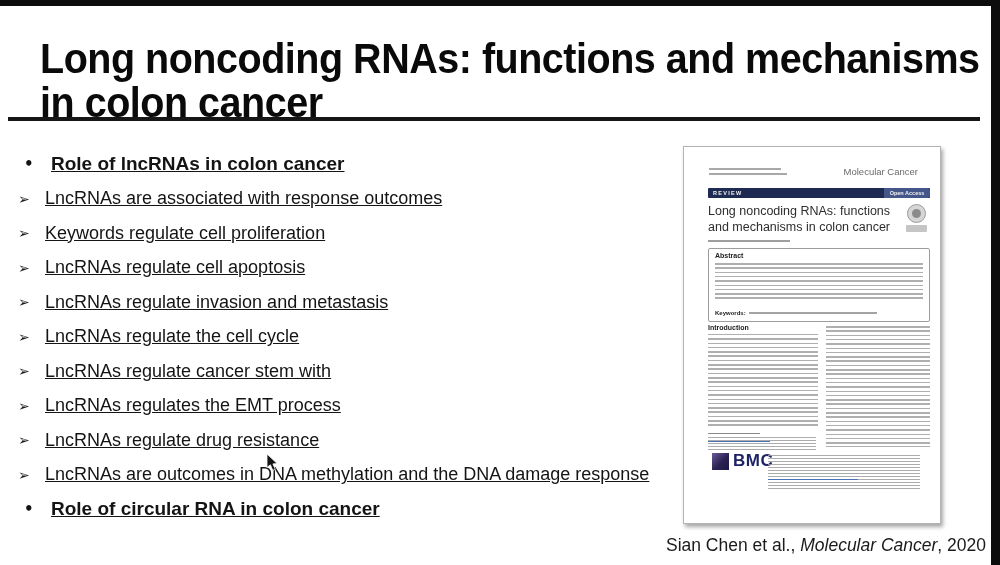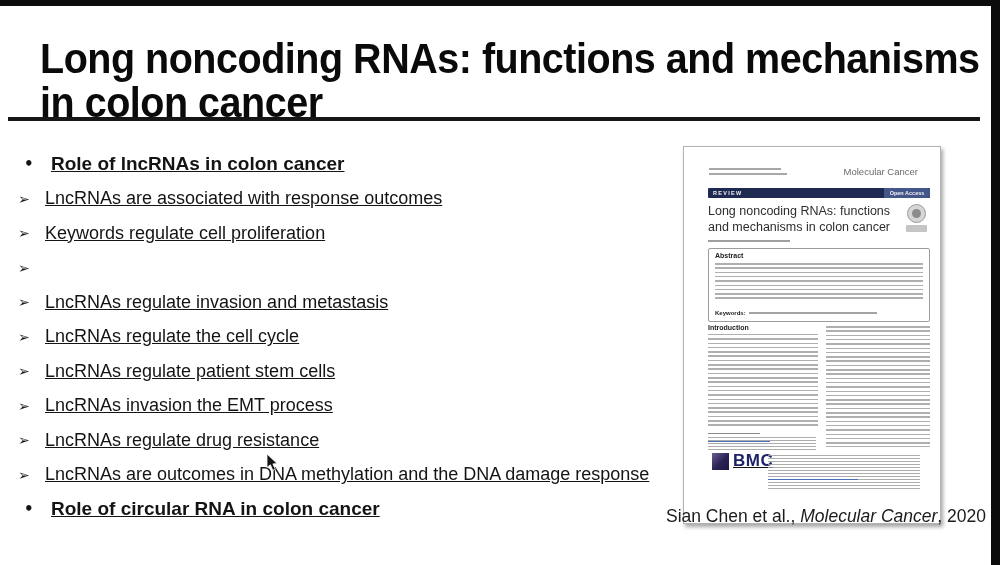--- a/index.html
+++ b/index.html
@@ -50,33 +50,33 @@
   .p-abs-lines{position:absolute;left:6px;right:6px;top:14px;height:36px;}
   .p-keywords{position:absolute;left:6px;bottom:5px;display:flex;align-items:center;}
   .p-kw-label{font-size:6px;font-weight:700;color:#222;margin-right:3px;}
   .p-kw-line{width:128px;height:2px;background:#a3a3a3;}
   .p-intro-label{position:absolute;left:24px;top:177px;font-size:7px;font-weight:700;color:#222;}
   .col-left{position:absolute;left:24px;top:187px;width:110px;height:93px;}
   .col-right{position:absolute;left:142px;top:179px;width:104px;height:121px;}
   .p-footrule{position:absolute;left:24px;top:286px;width:52px;height:1px;background:#8a8a8a;}
   .p-footnote{position:absolute;left:24px;top:290px;width:108px;height:14px;}
   .p-foot-blue{position:absolute;left:24px;top:294px;width:62px;height:1px;background:#4a72b8;}
-  .p-bmc{position:absolute;left:28px;top:304px;display:flex;align-items:center;text-decoration:underline;}
+  .p-bmc{position:absolute;left:28px;top:304px;display:flex;align-items:center;}
   .p-bmc-square{width:17px;height:17px;background:linear-gradient(135deg,#6b5b95 0%,#2b2254 55%,#1c1840 100%);
     margin-right:4px;}
   .p-bmc-text{font-size:17px;font-weight:800;letter-spacing:0.5px;color:#1d2366;}
   .p-license{position:absolute;left:84px;top:308px;width:152px;height:34px;}
   .p-lic-blue{position:absolute;left:84px;top:332px;width:90px;height:1px;background:#4a72b8;}
 
   
   .lines{background-image:repeating-linear-gradient(to bottom,#9b9b9b 0,#9b9b9b 1.5px,transparent 1.5px,transparent 4.3px);opacity:.8;}
   .lines-tiny{background-image:repeating-linear-gradient(to bottom,#9e9e9e 0,#9e9e9e 1px,transparent 1px,transparent 3px);opacity:.85;}
 
   
-  .citation{position:absolute;right:14px;top:506px;font-size:17.5px;color:#1b1b1b;white-space:nowrap;}
+  .citation{position:absolute;right:14px;top:535px;font-size:17.5px;color:#1b1b1b;white-space:nowrap;}
   .citation .j{font-style:italic;}
 
   
   .cursor{position:absolute;left:266px;top:454px;width:14px;height:18px;}
 </style>
 </head>
 <body>
 
 <div id="slide">
 
@@ -96,36 +96,37 @@
     <div class="bullet-item lvl2">
       <span class="marker">➢</span>
       <span class="bullet-text">LncRNAs are associated with response outcomes</span>
     </div>
     <div class="bullet-item lvl2">
       <span class="marker">➢</span>
       <span class="bullet-text">Keywords regulate cell proliferation</span>
     </div>
     <div class="bullet-item lvl2">
       <span class="marker">➢</span>
+      <span class="bullet-text">LncRNAs regulate cell apoptosis</span>
     </div>
     <div class="bullet-item lvl2">
       <span class="marker">➢</span>
       <span class="bullet-text">LncRNAs regulate invasion and metastasis</span>
     </div>
     <div class="bullet-item lvl2">
       <span class="marker">➢</span>
       <span class="bullet-text">LncRNAs regulate the cell cycle</span>
     </div>
     <div class="bullet-item lvl2">
       <span class="marker">➢</span>
-      <span class="bullet-text">LncRNAs regulate patient stem cells</span>
+      <span class="bullet-text">LncRNAs regulate cancer stem with</span>
     </div>
     <div class="bullet-item lvl2">
       <span class="marker">➢</span>
-      <span class="bullet-text">LncRNAs invasion the EMT process</span>
+      <span class="bullet-text">LncRNAs regulates the EMT process</span>
     </div>
     <div class="bullet-item lvl2">
       <span class="marker">➢</span>
       <span class="bullet-text">LncRNAs regulate drug resistance</span>
     </div>
     <div class="bullet-item lvl2">
       <span class="marker">➢</span>
       <span class="bullet-text">LncRNAs are outcomes in DNA methylation and the DNA damage response</span>
     </div>
     <div class="bullet-item lvl1">

